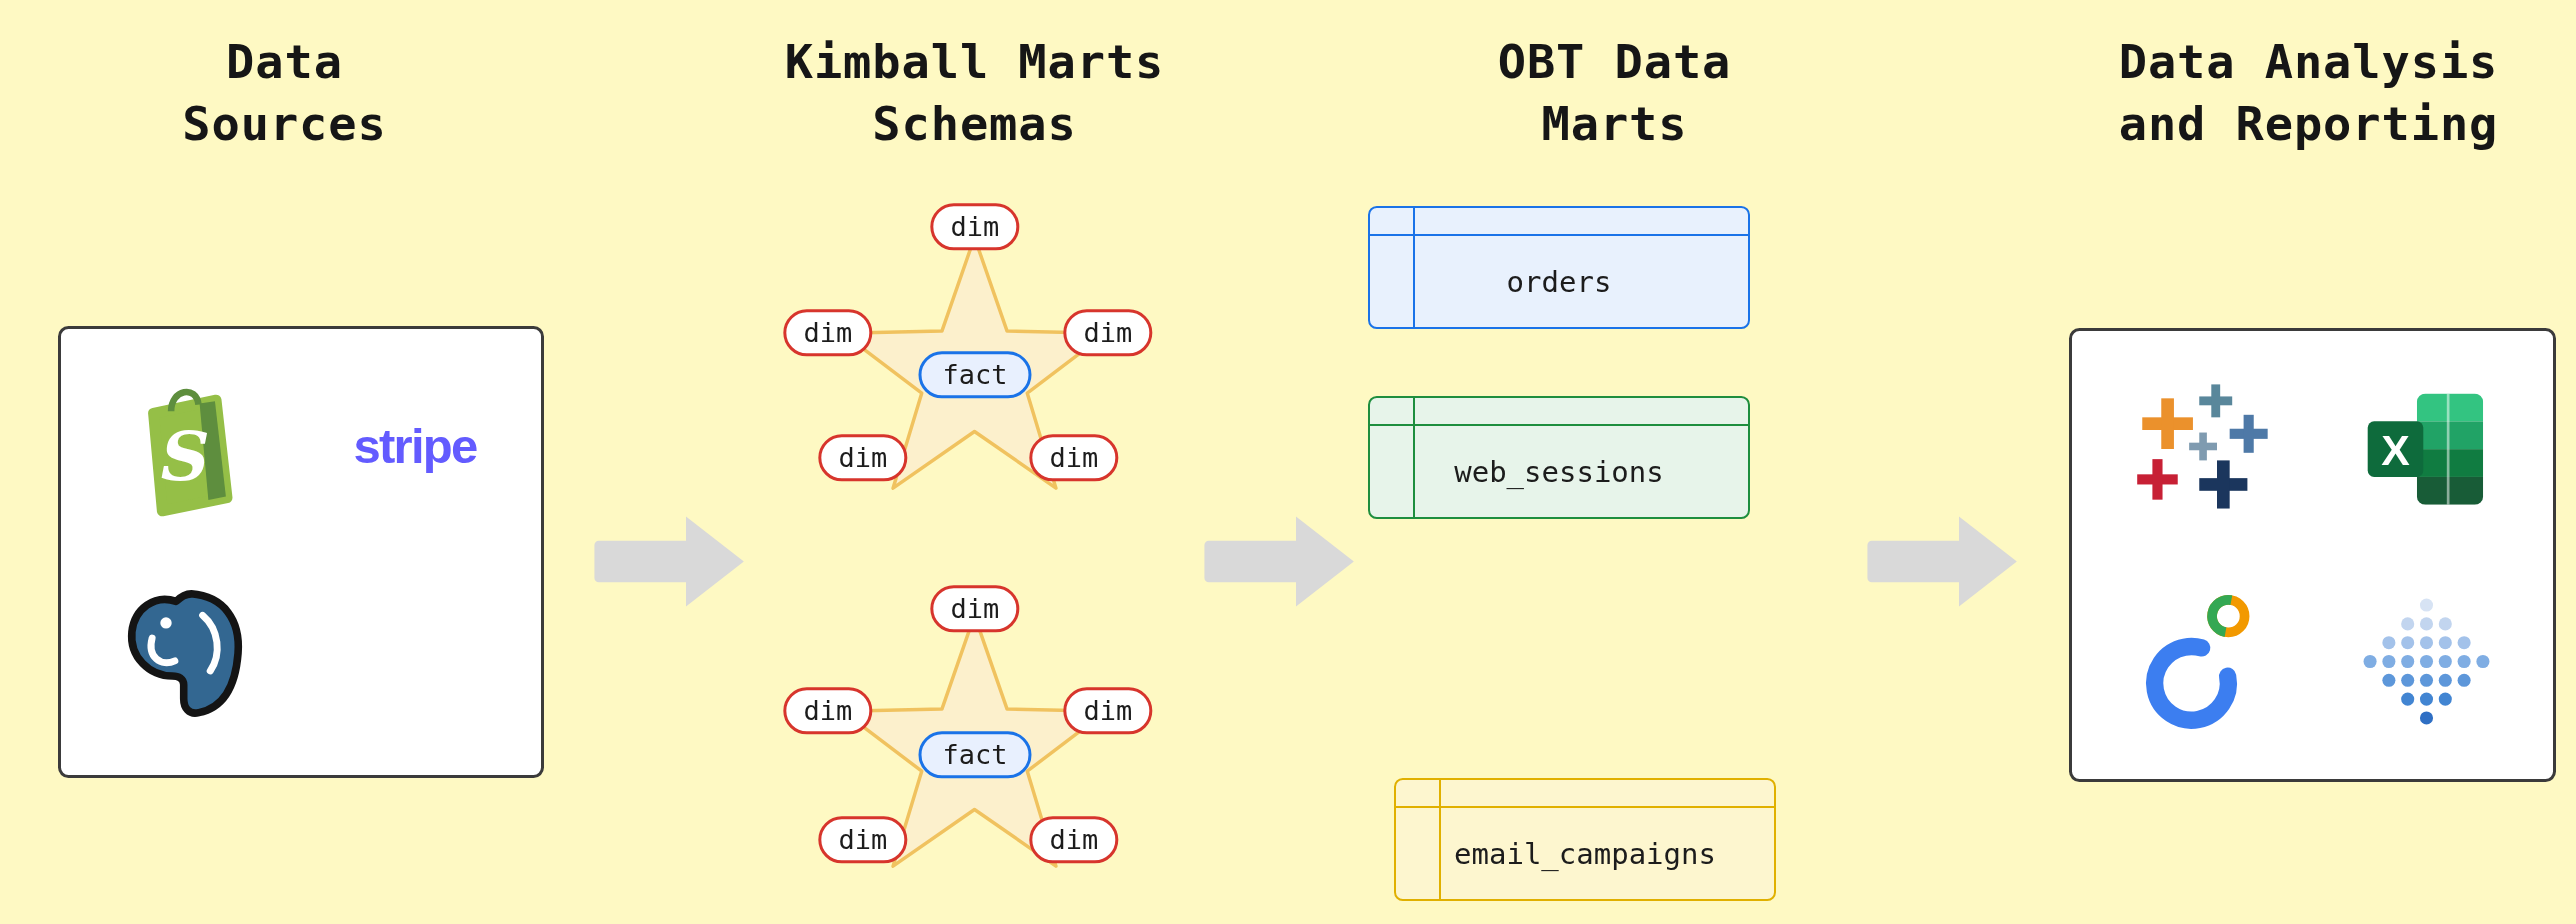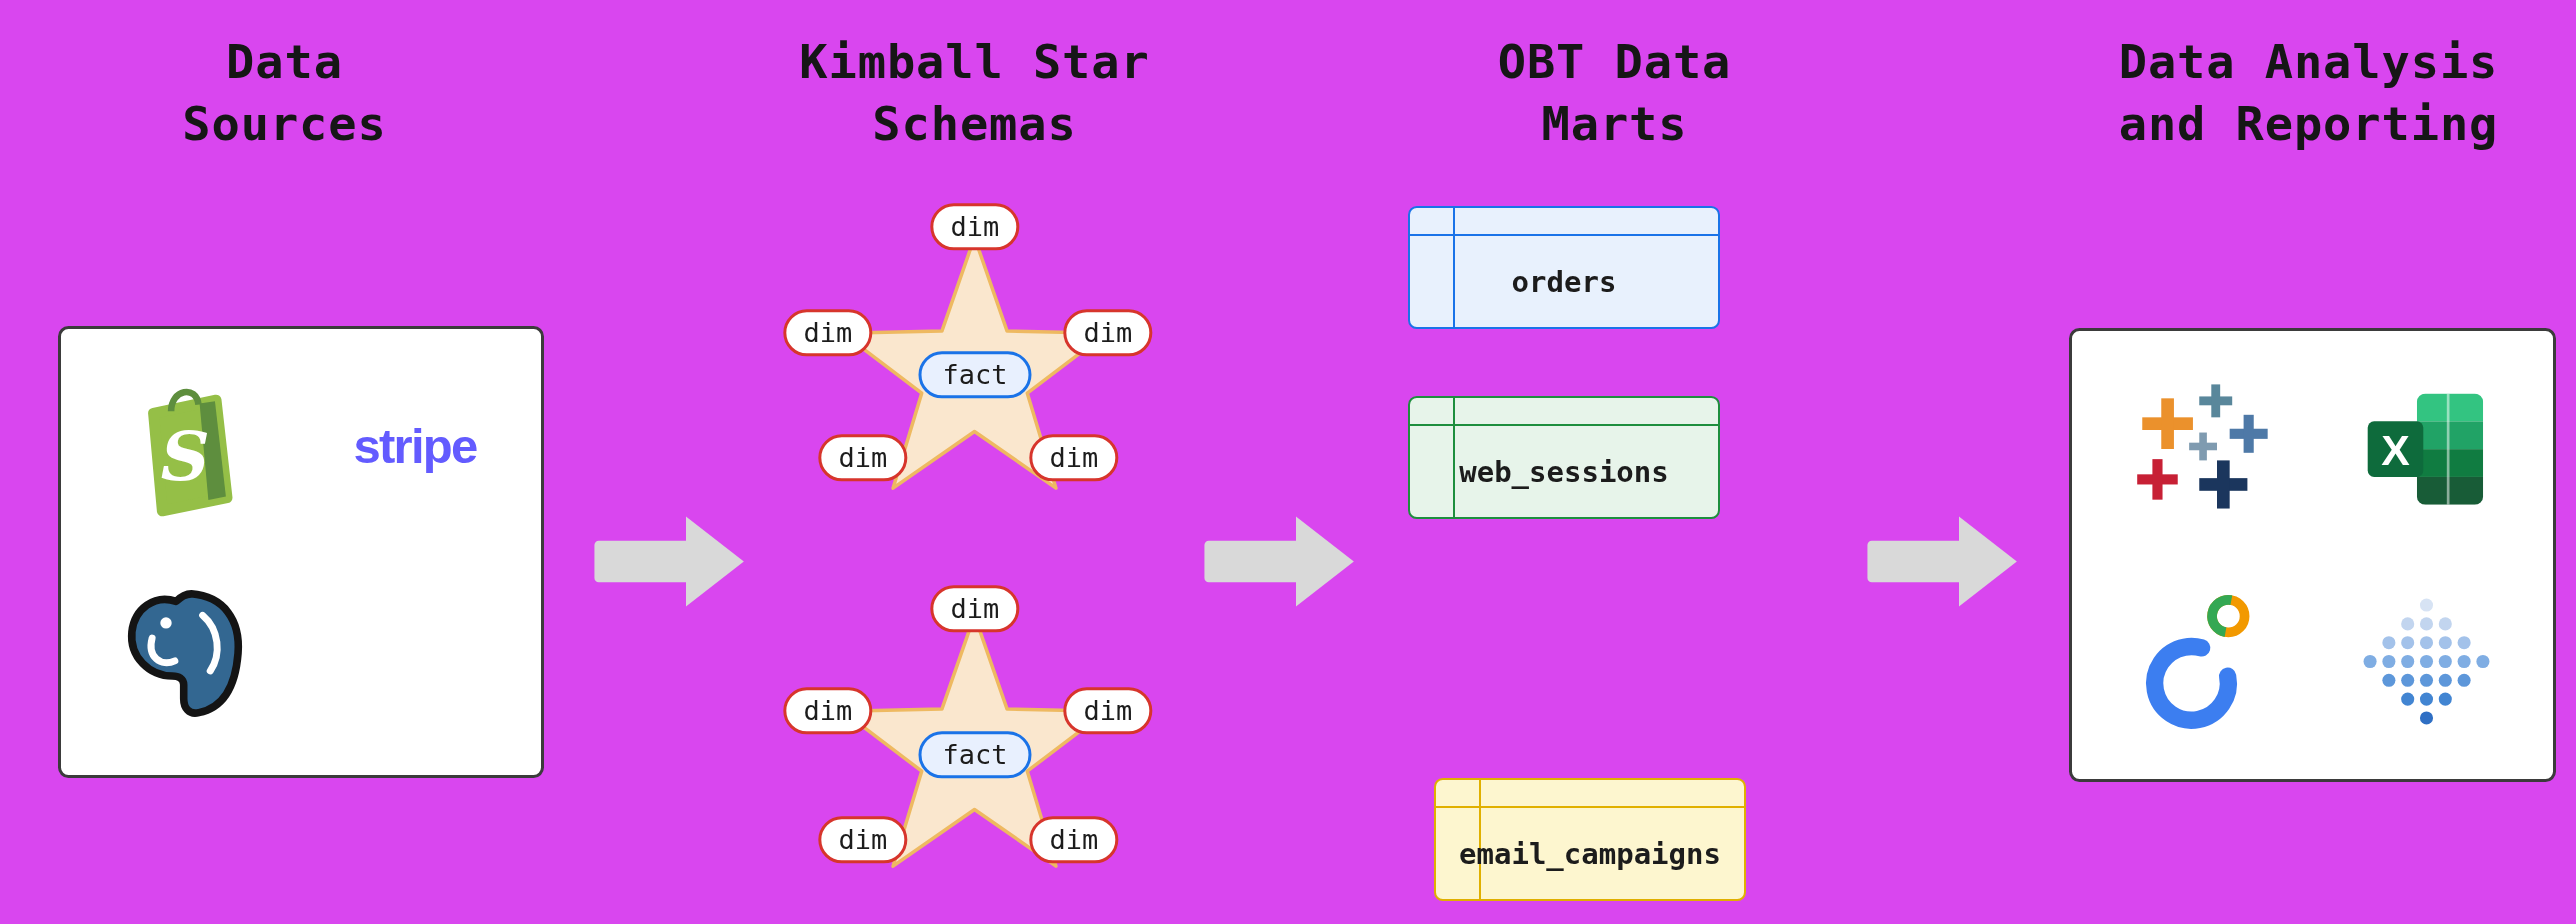--- a/index.html
+++ b/index.html
@@ -1,18 +1,18 @@
 <!DOCTYPE html>
 <html style="font-size:14px"><head>
 <meta charset="utf-8">
 <style>
   * { margin:0; padding:0; box-sizing:border-box; }
   html,body { background:#ffffff; }
   .canvas {
-    position:relative; width:2576px; height:925px; background:#d946ef;
+    position:relative; width:2576px; height:925px; background:#fef9c3;
     font-family:"DejaVu Sans Mono", monospace; overflow:hidden;
   }
   .col-title {
     position:absolute; top:31px; width:607px; text-align:center;
     font-size:47px; font-weight:bold; line-height:1.32; color:#161616;
     white-space:pre-line; letter-spacing:0.9px;
   }
   .panel {
     position:absolute; border:3.5px solid var(--panel-border,#3b3b3b);
     border-radius:10.4px; background:#ffffff;
@@ -28,40 +28,40 @@
   .arrow { position:absolute; width:152px; height:95px; }
   .star-svg { position:absolute; width:347px; height:364px; }
   .pill {
     position:absolute; transform:translate(-50%,-50%);
     background:#ffffff; border-radius:866px; padding:5.2px 17.3px;
     font-size:27px; font-weight:400; color:#1c1c1c; white-space:nowrap;
   }
   .pill.dim  { border:3px solid var(--dim-border,#d7352c); }
   .pill.fact { border:3px solid var(--fact-border,#1a73e8); background:var(--fact-fill,#e8f0fe); padding:5.2px 21px; }
   .mart {
-    position:absolute; left:1408px; width:312px; height:123px;
-    border:2.6px solid var(--border,#888); border-radius:8.7px; background:var(--fill,#eee);font-weight:bold;
+    position:absolute; left:1368px; width:382px; height:123px;
+    border:2.6px solid var(--border,#888); border-radius:8.7px; background:var(--fill,#eee);
   }
   .mart .hline { position:absolute; left:0; right:0; top:26px; border-top:2.6px solid var(--border); }
   .mart .vline { position:absolute; top:0; bottom:0; left:43px; border-left:2.6px solid var(--border); }
   .mart .label {
     position:absolute; left:0; right:0; top:29px; bottom:0;
     display:flex; align-items:center; justify-content:center;
     font-size:29px; color:#1c1c1c;
   }
   .logo-cell { display:flex; align-items:center; justify-content:center; }
 </style>
 </head>
 <body>
 
 <div class="canvas" style="--dim-border: #d7352c; --fact-border: #1a73e8; --fact-fill: #e8f0fe; --panel-border: #3b3b3b;">
 
   <div class="col-title" style="left:-19px">Data
 Sources</div>
-  <div class="col-title" style="left:671px">Kimball Star
+  <div class="col-title" style="left:671px">Kimball Marts
 Schemas</div>
   <div class="col-title" style="left:1311px">OBT Data
 Marts</div>
   <div class="col-title" style="left:2005px">Data Analysis
 and Reporting</div>
 
   <div class="panel" id="sources-panel">
     <div class="logo-cell">
       <svg width="126" viewBox="0 0 115 130">
         <path d="M27 35 L84 23 L94 112 L35 124 Z" stroke-width="10" stroke-linejoin="round" fill="#95bf47" stroke="#95bf47"></path>

